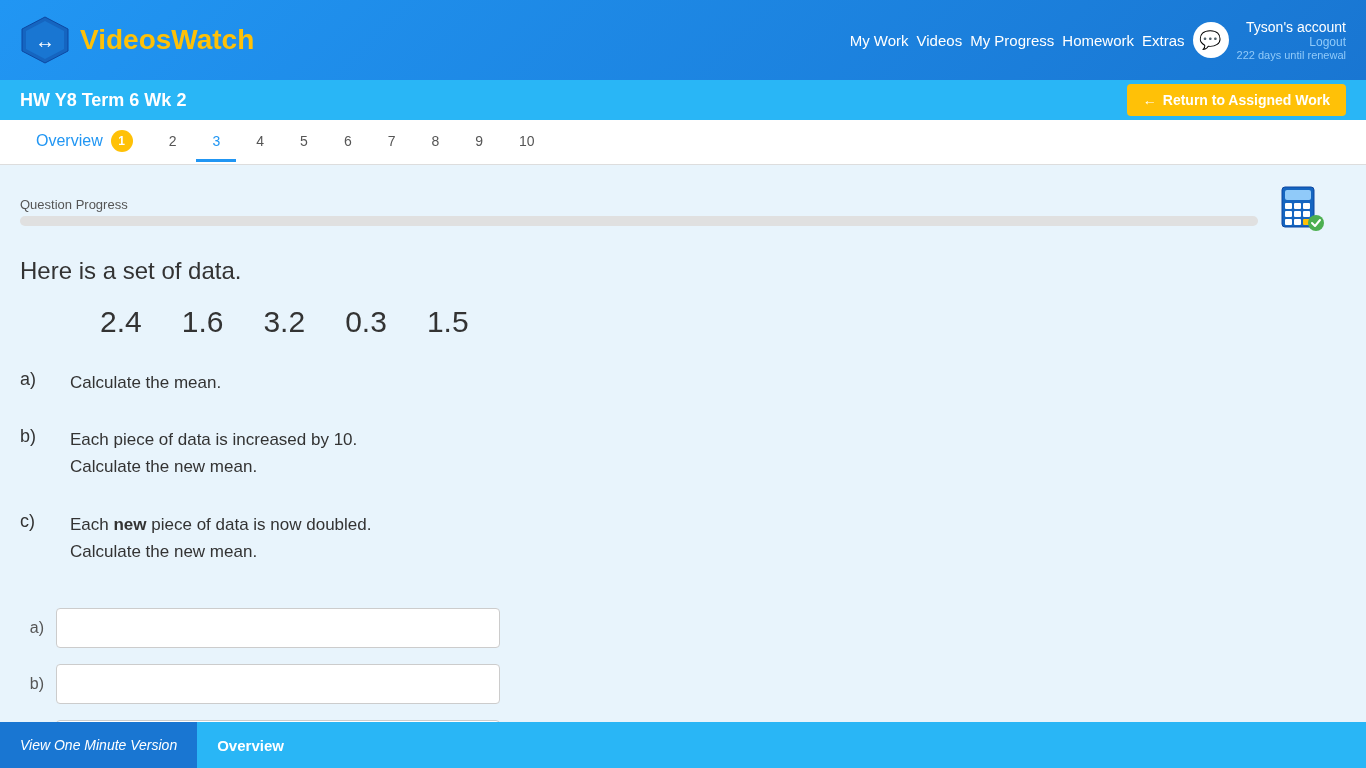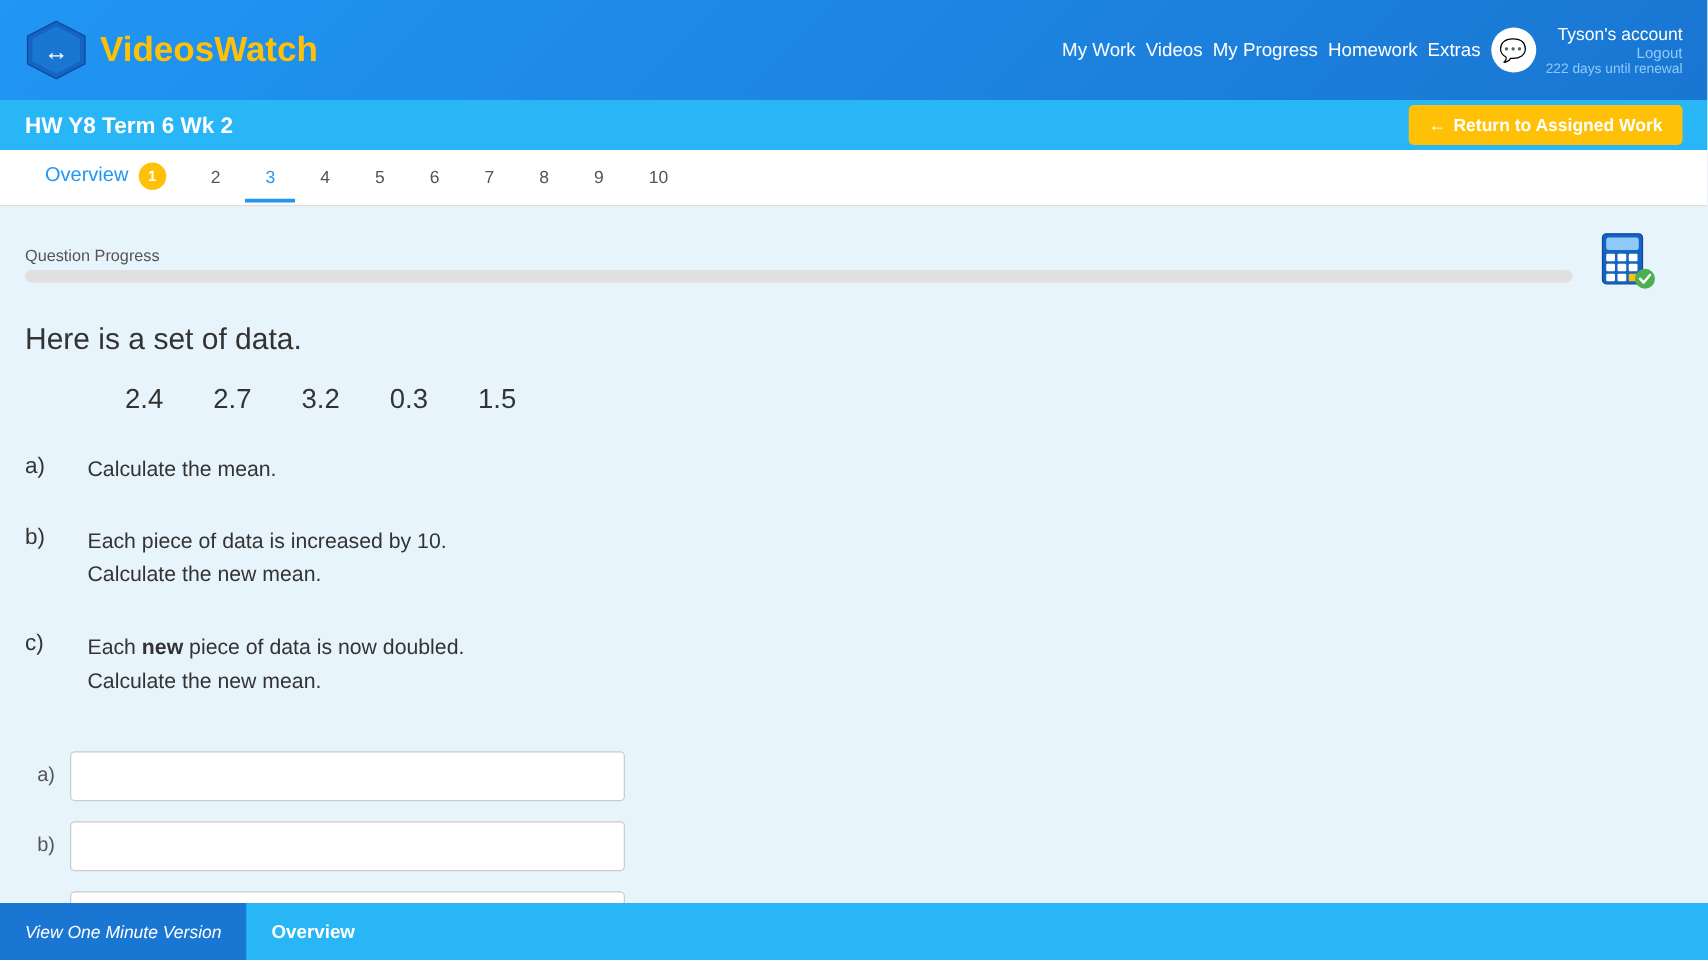--- a/index.html
+++ b/index.html
@@ -229,21 +229,21 @@
     
     .question-text {
       font-size: 24px;
       color: #333;
       margin-bottom: 20px;
     }
     .data-row {
       display: flex;
       gap: 40px;
       margin: 20px 0 30px 80px;
-      font-size: 22px;
+      font-size: 30px;
       color: #333;
       font-weight: normal;
       align-items: flex-end;
     }
     .question-part {
       display: flex;
       align-items: flex-start;
       gap: 20px;
       margin-bottom: 30px;
     }
@@ -431,21 +431,21 @@
           <circle cx="38" cy="38" r="8" fill="#4CAF50"></circle>
           <polyline points="34,38 37,41 42,35" stroke="white" stroke-width="2" fill="none" stroke-linecap="round" stroke-linejoin="round"></polyline>
         </svg>
       </div>
     </div>
 
     <p class="question-text">Here is a set of data.</p>
 
     <div class="data-row">
       <span>2.4</span>
-      <span>2.7</span>
+      <span>1.6</span>
       <span>3.2</span>
       <span>0.3</span>
       <span>1.5</span>
     </div>
 
     <div class="question-part">
       <span class="part-label">a)</span>
       <span class="part-text">Calculate the mean.</span>
     </div>
 

